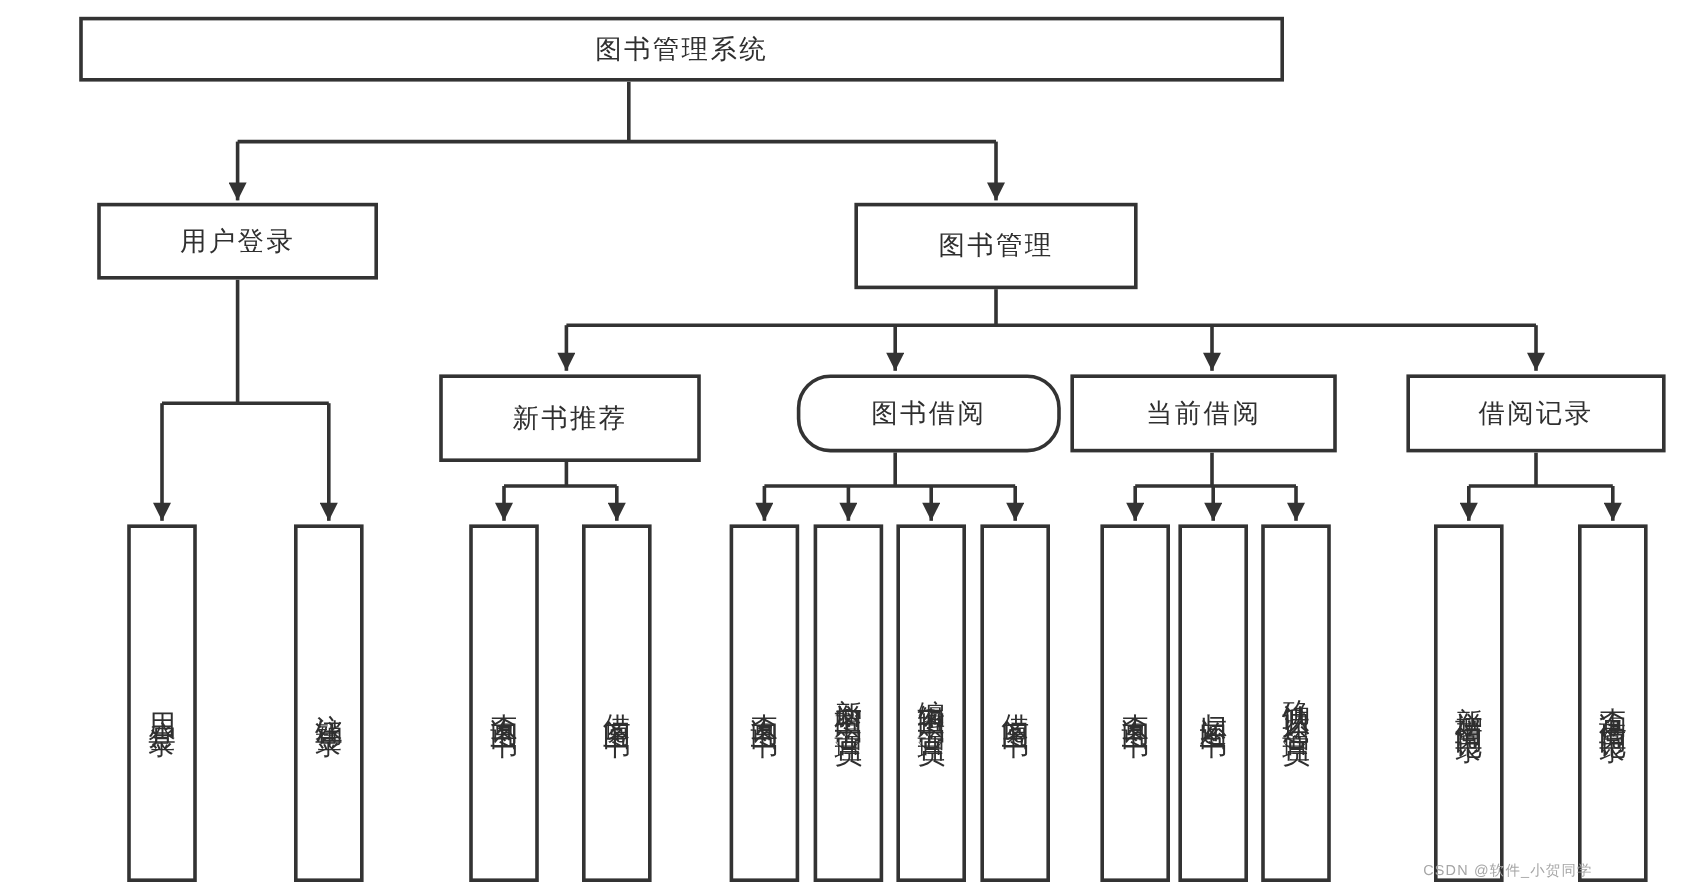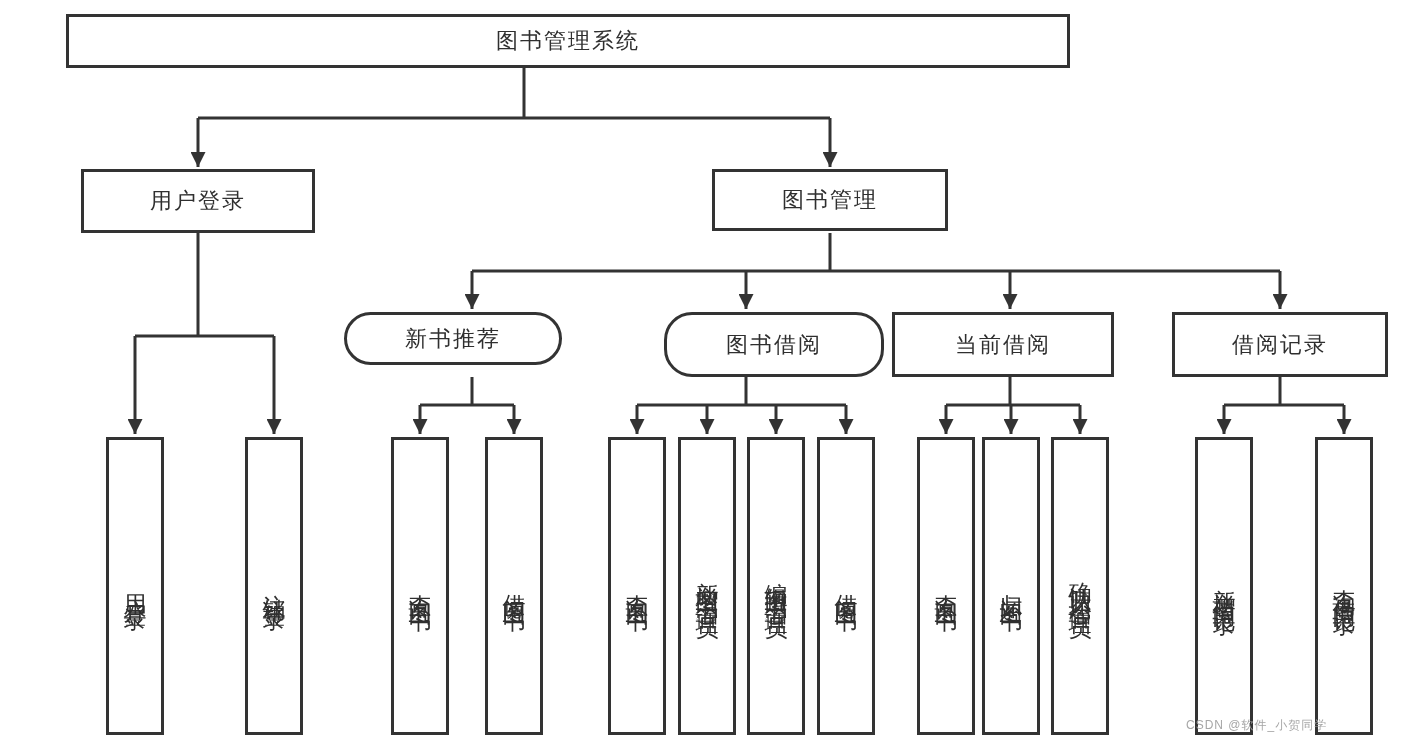--- a/index.html
+++ b/index.html
@@ -98,25 +98,25 @@
     <path d="M1344,405 L1344,434" marker-end="url(#arrow)"></path>
   </svg>
 
   <div class="node hbox" style="left:22px;top:14px;width:1004px;height:54px;margin-left:44px;">
     <span>图书管理系统</span>
   </div>
 
   <div class="node hbox" style="left:81px;top:169px;width:234px;height:64px;">
     <span>用户登录</span>
   </div>
-  <div class="node hbox" style="left:712px;top:169px;width:236px;height:62px;">
+  <div class="node hbox" style="left:712px;top:169px;width:236px;height:72px;">
     <span>图书管理</span>
   </div>
 
-  <div class="node hbox" style="left:344px;top:312px;width:218px;height:53px;border-radius:28px;">
+  <div class="node hbox" style="left:366px;top:312px;width:218px;height:73px;">
     <span>新书推荐</span>
   </div>
   <div class="node hbox" style="left:664px;top:312px;width:220px;height:65px;border-radius:28px;">
     <span>图书借阅</span>
   </div>
   <div class="node hbox" style="left:892px;top:312px;width:222px;height:65px;">
     <span>当前借阅</span>
   </div>
   <div class="node hbox" style="left:1172px;top:312px;width:216px;height:65px;">
     <span>借阅记录</span>

